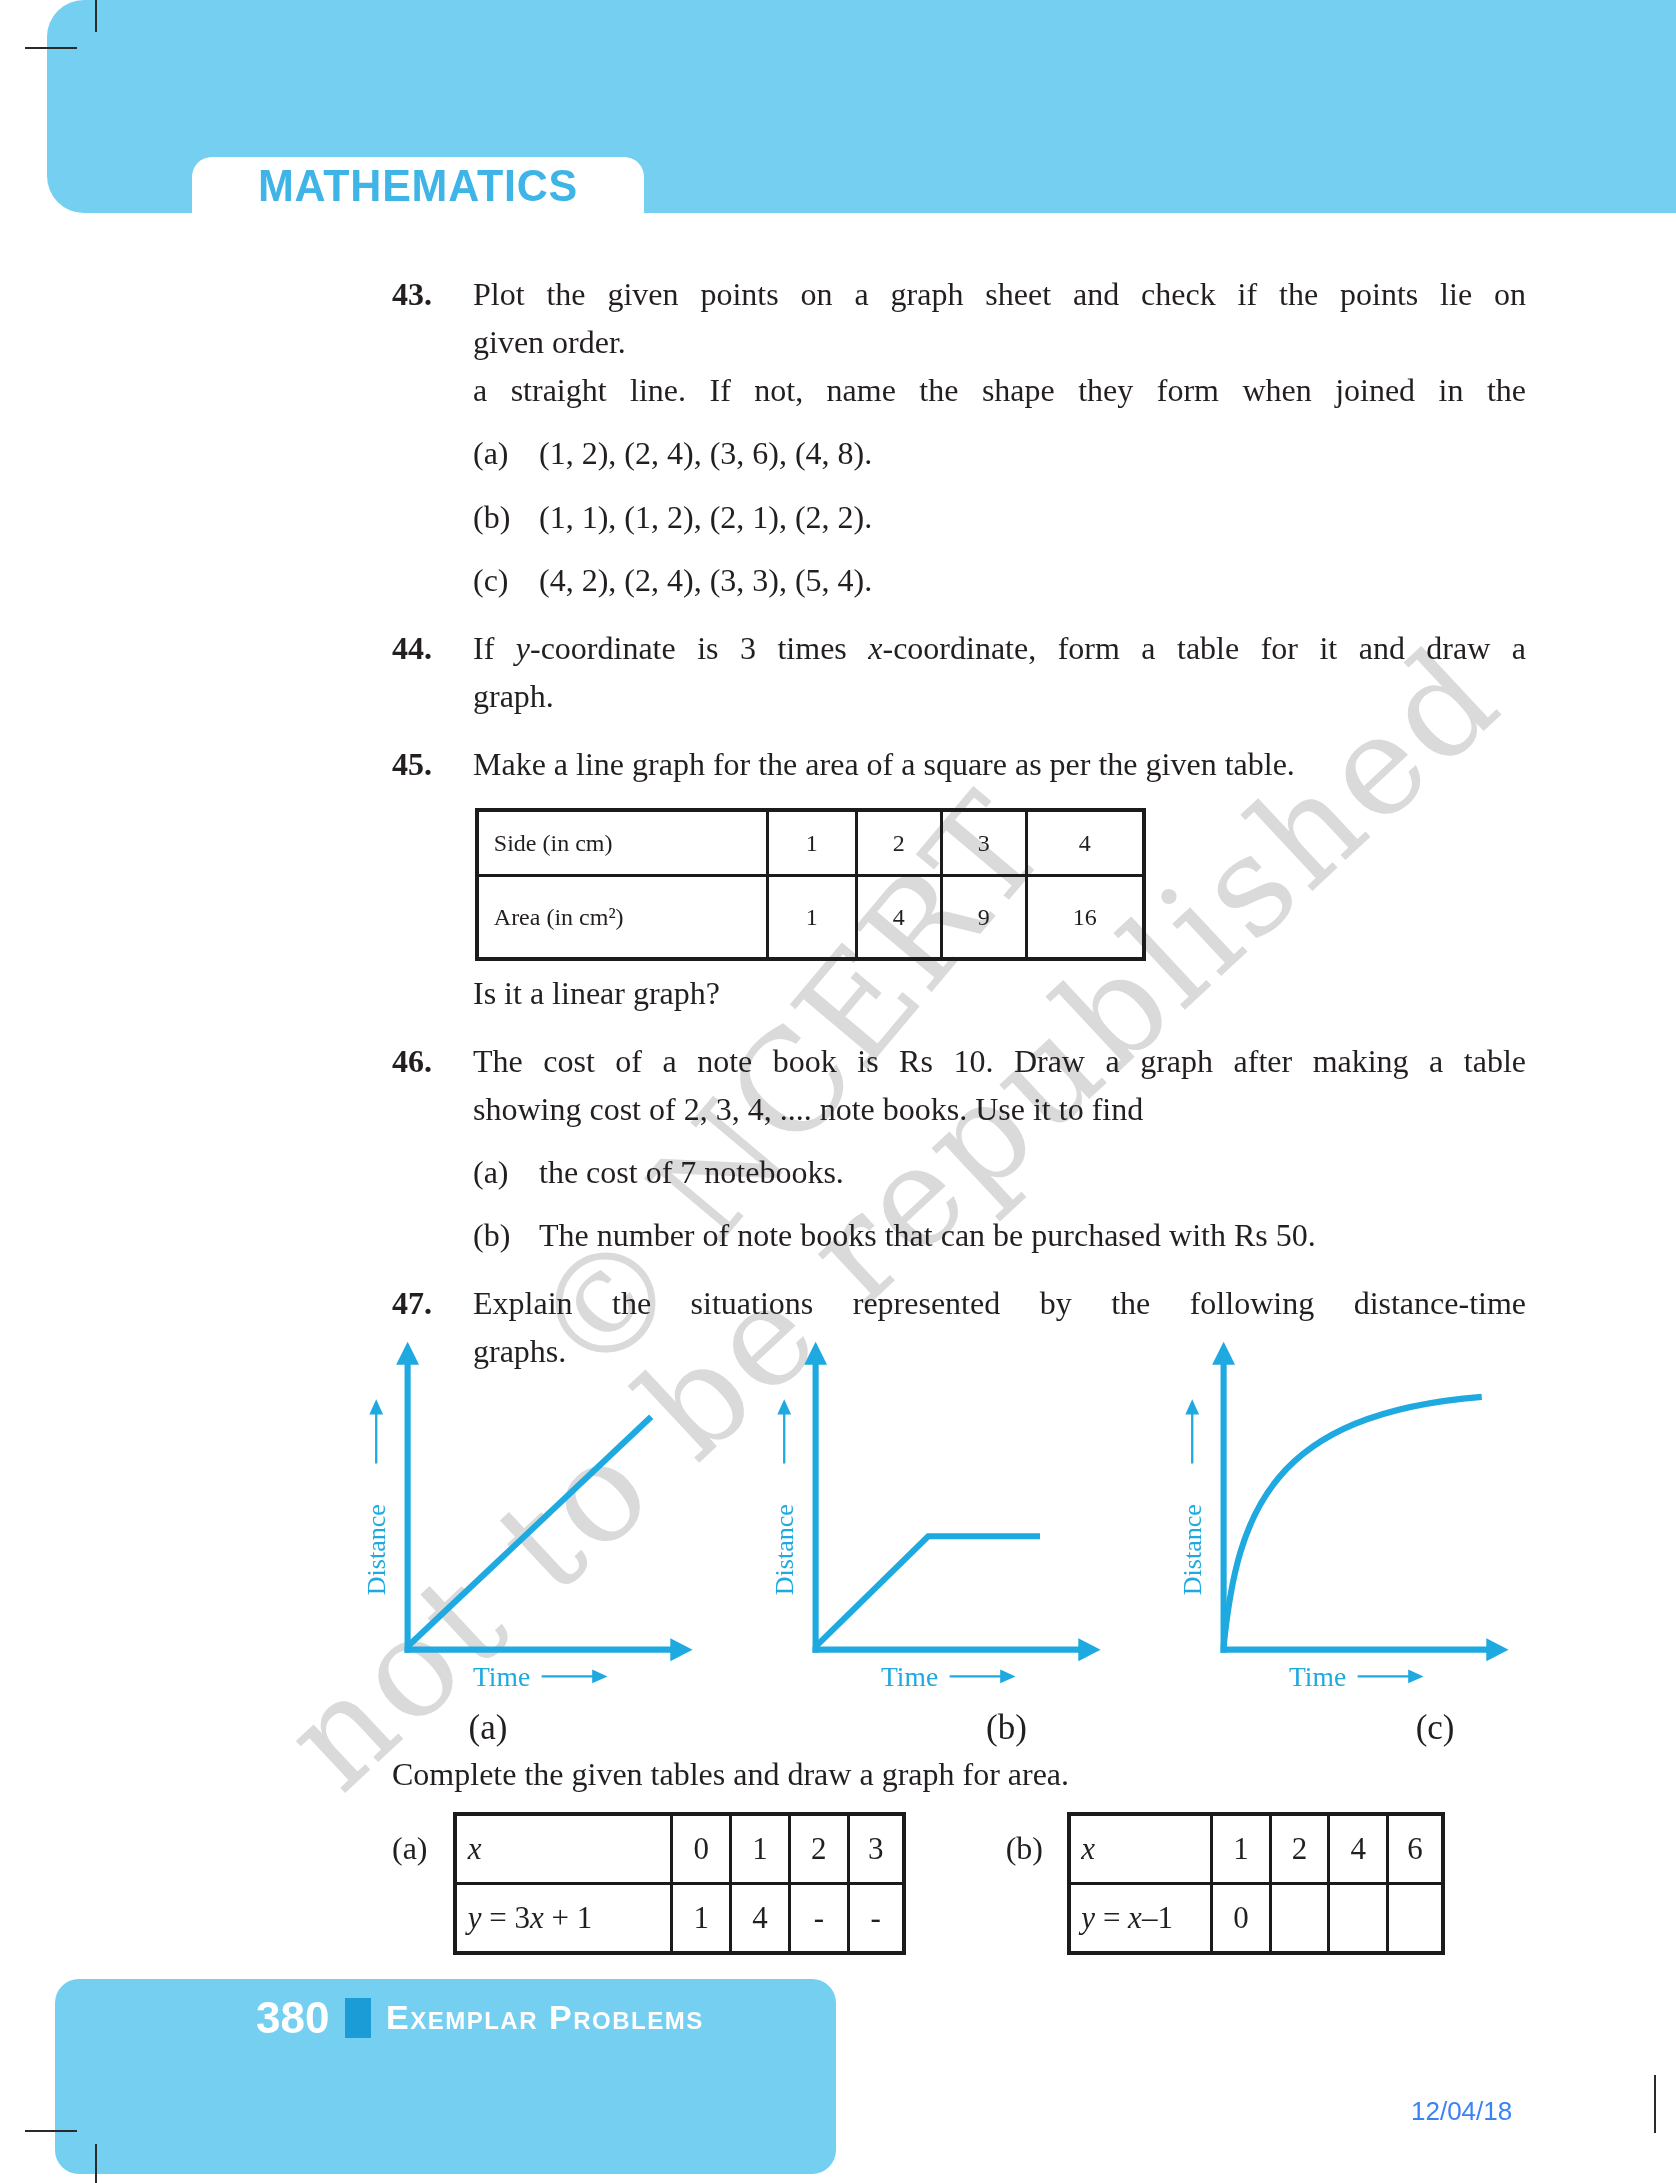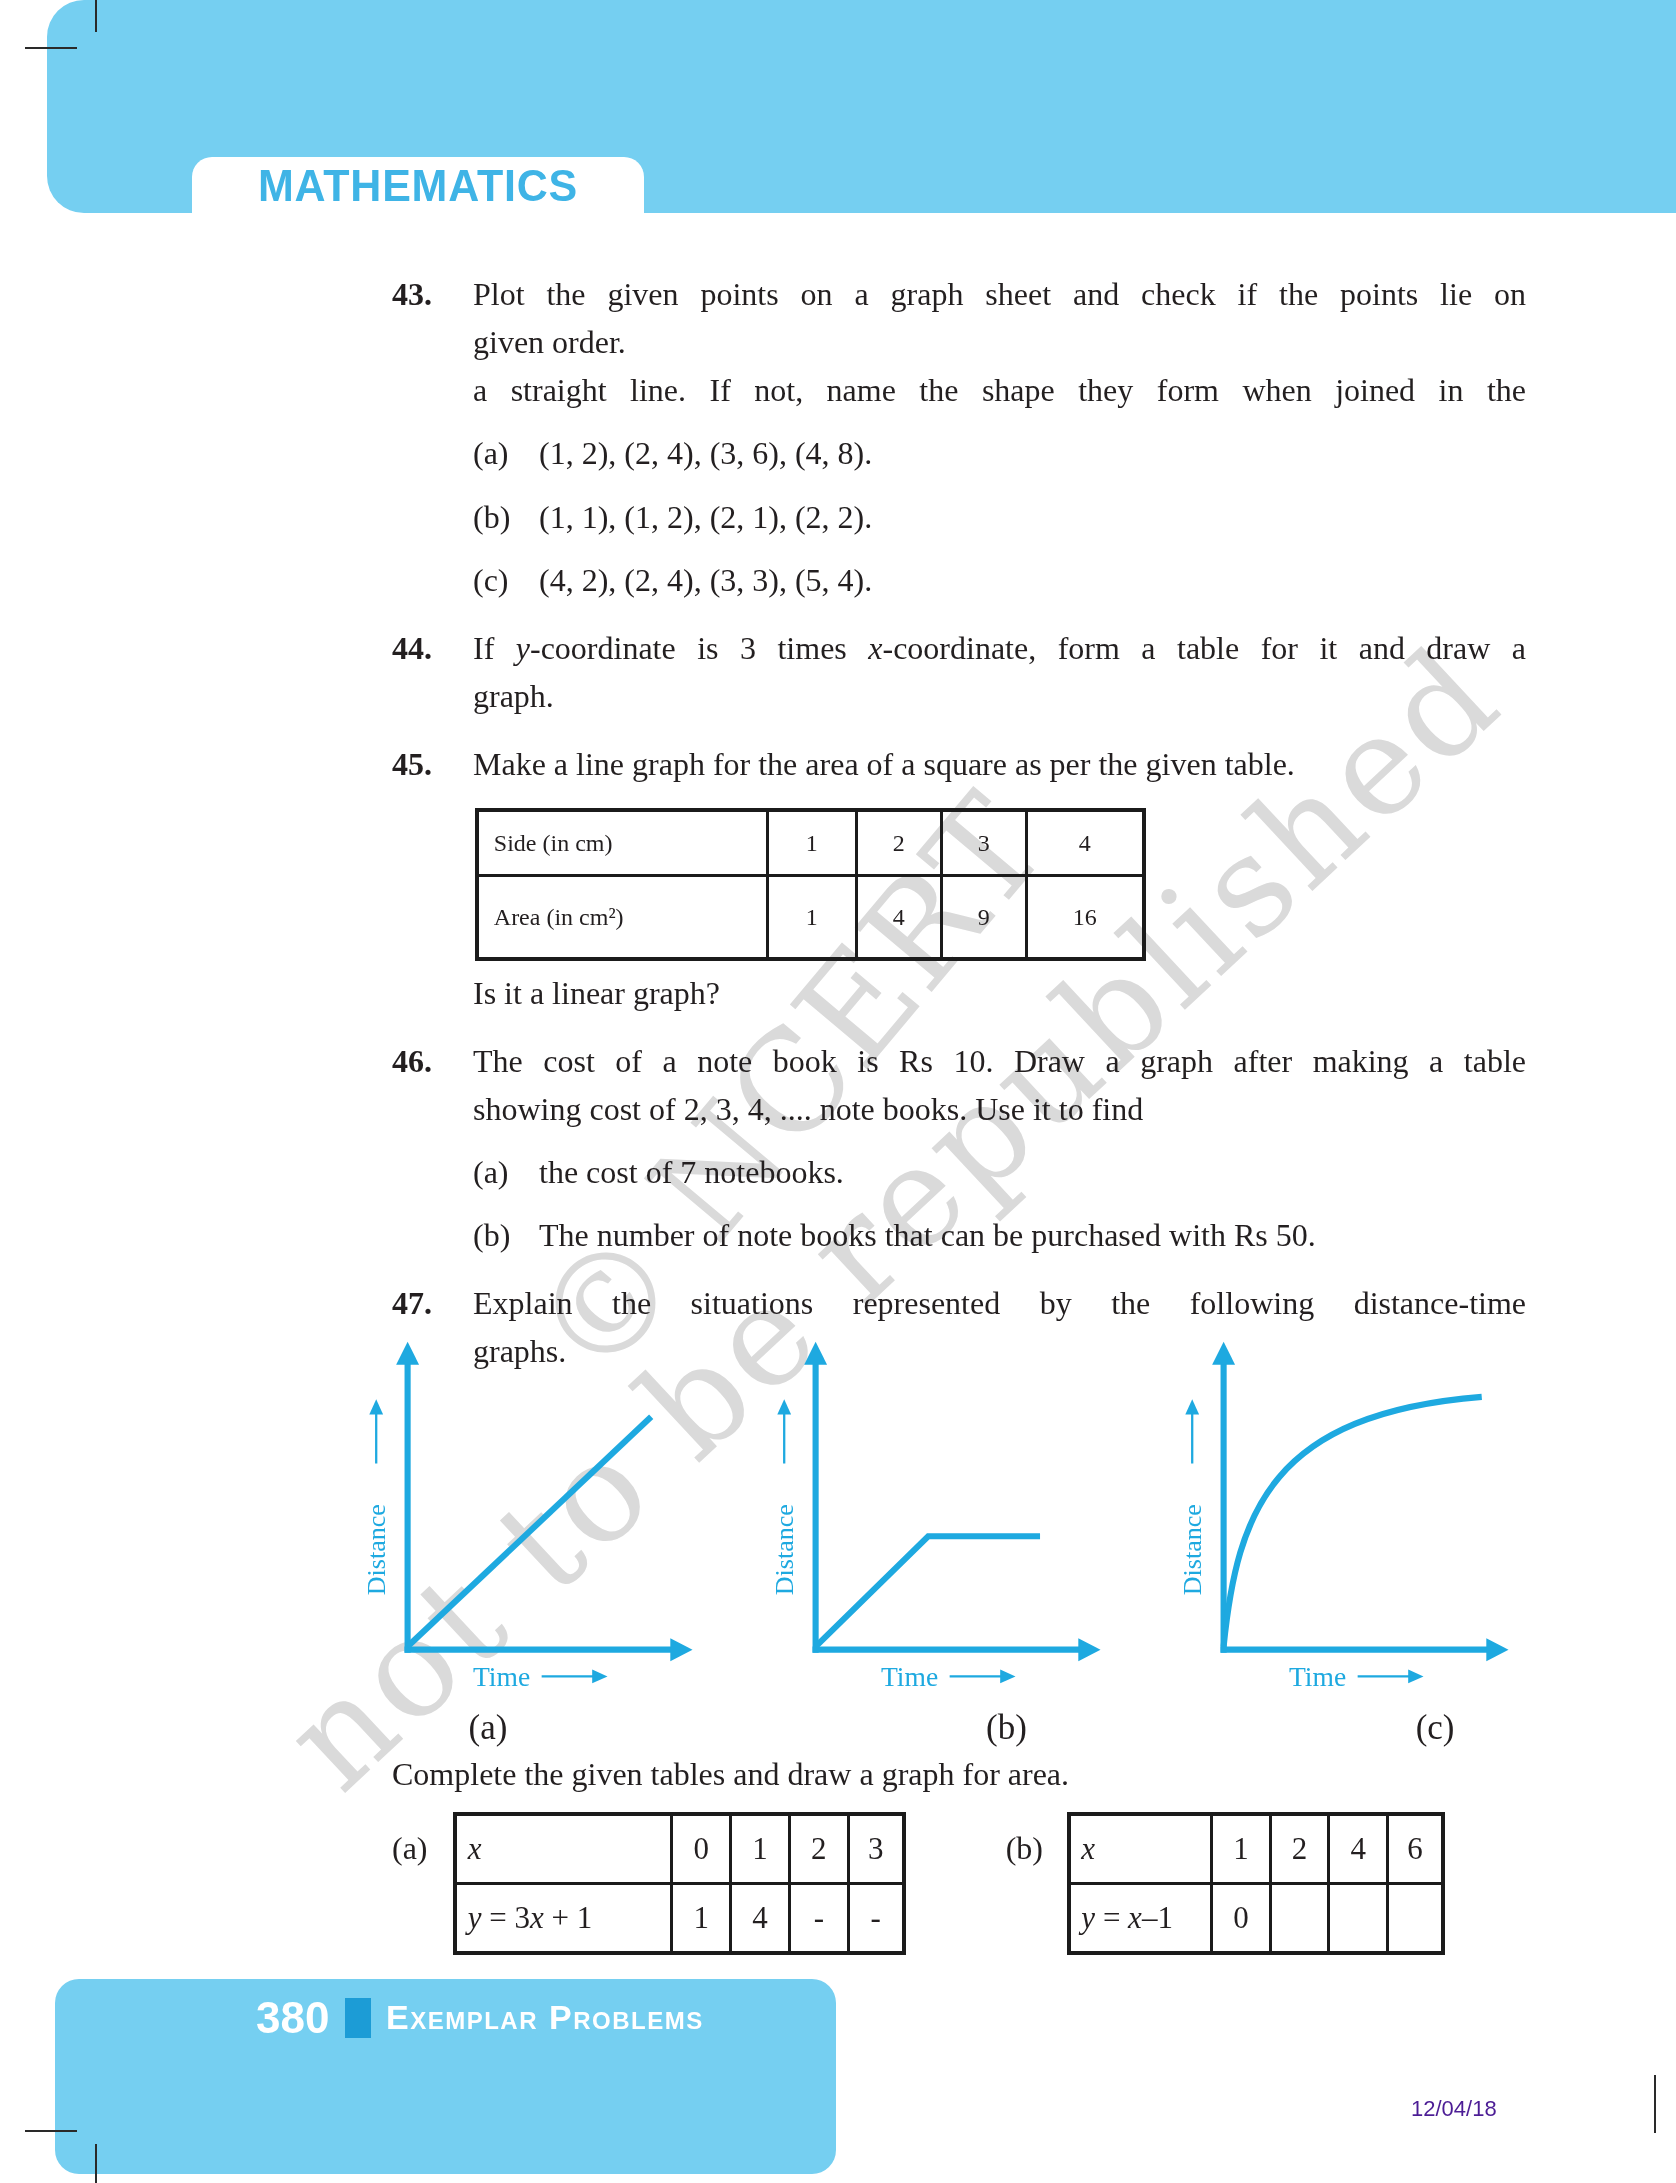--- a/index.html
+++ b/index.html
@@ -57,21 +57,21 @@
   .sp48{width:100px;flex:none;}
   
   .fband{position:absolute;left:55px;top:1979px;width:781px;height:195px;background:#75cff1;
          border-radius:24px;z-index:2;}
   .fcontent{position:absolute;left:201px;top:13.8px;display:flex;align-items:center;gap:15.3px;
          font-family:"Liberation Sans","DejaVu Sans",sans-serif;color:#ffffff;}
   .fnum{font-size:44px;font-weight:bold;}
   .fsq{width:26px;height:40px;background:#1c9cd6;}
   .flabel{font-size:34px;font-weight:bold;font-variant:small-caps;letter-spacing:1.5px;}
   .date{position:absolute;left:1411px;top:2096px;font-family:"Liberation Sans","DejaVu Sans",sans-serif;
-        font-size:22px;color:#4c1d95;z-index:2;}
+        font-size:26px;color:#3b82f6;z-index:2;}
   
   .crop{position:absolute;background:#2a2a2a;z-index:5;}
   .cv{width:1.5px;}
   .ch{height:1.5px;}
   svg text{font-family:"Liberation Serif","DejaVu Serif",serif;}
 </style>
 </head>
 <body>
 
 <div id="page">

